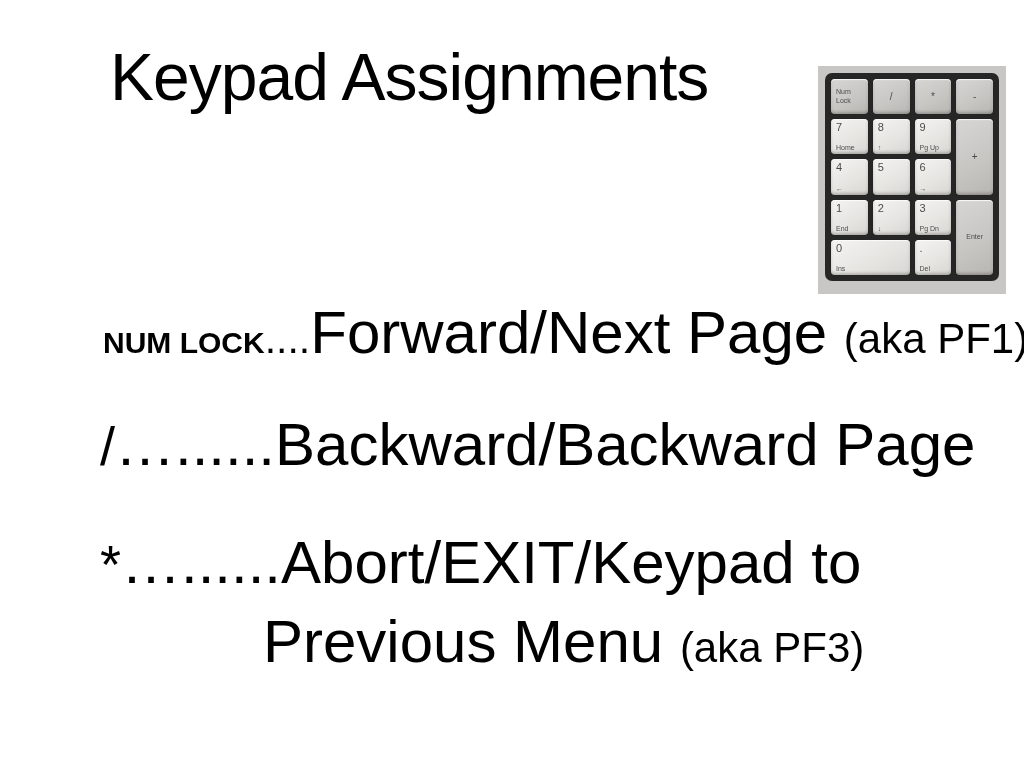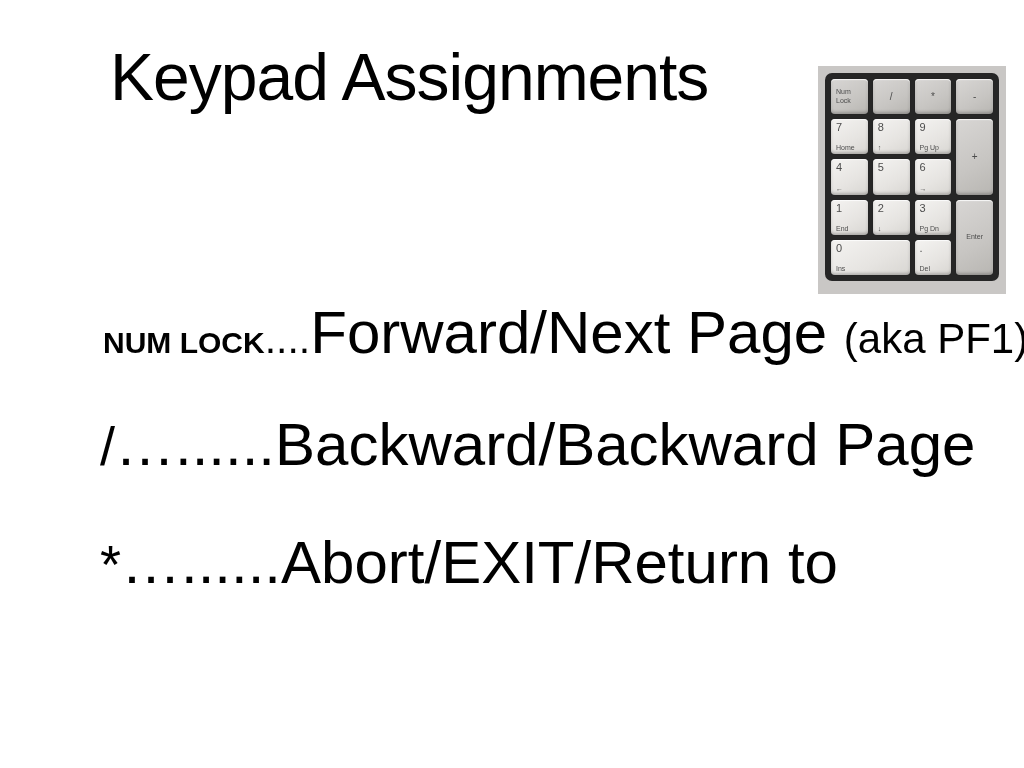--- a/index.html
+++ b/index.html
@@ -162,16 +162,17 @@
         <span class="ksub">Del</span>
       </div>
 
     </div>
   </div>
 
   <div class="line line1"><span class="t-b41">NUM LOCK</span><span class="t-41">....</span><span class="t-48">Forward/Next Page </span><span class="t-38">(aka PF1)</span></div>
 
   <div class="line line2"><span class="t-54">/</span><span class="t-48">…......</span><span class="t-48">Backward/Backward Page</span></div>
 
-  <div class="line line3"><span class="t-54">*</span><span class="t-48">…......</span><span class="t-48">Abort/EXIT/Return to</span></div>
+  <div class="line line3"><span class="t-54">*</span><span class="t-48">…......</span><span class="t-48">Abort/EXIT/Keypad to</span></div>
 
+  <div class="line line4"><span class="t-48">Previous Menu </span><span class="t-38">(aka PF3)</span></div>
 
 </div>
 
 </body></html>

